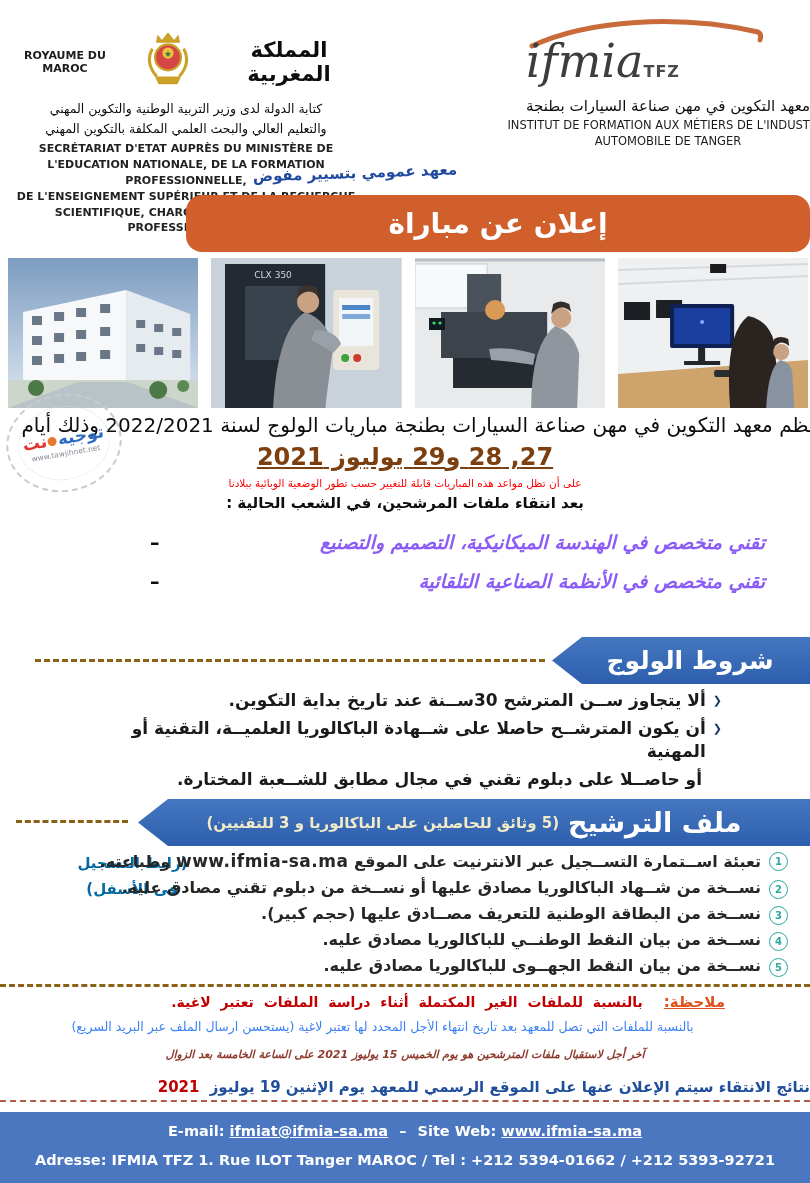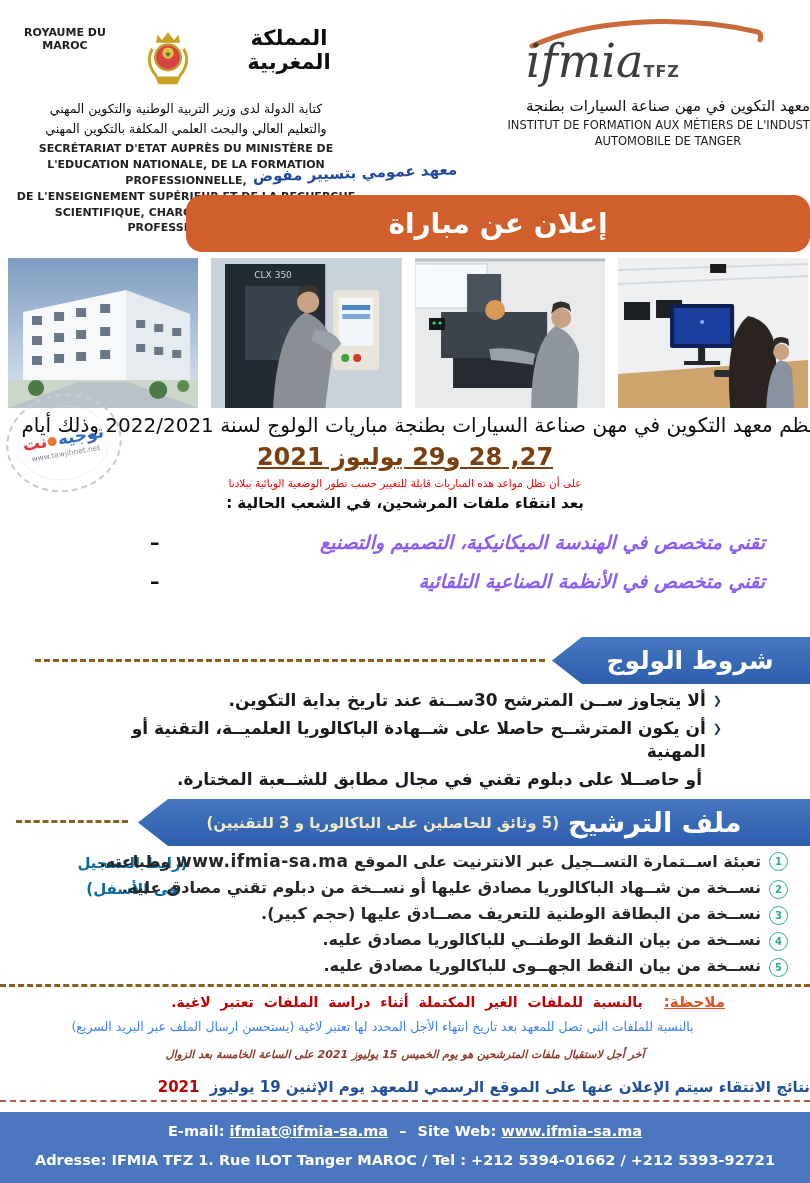--- a/index.html
+++ b/index.html
@@ -1,20 +1,20 @@
 <!DOCTYPE html>
 <html lang="ar"><head>
 <meta charset="utf-8">
 <style>
   html,body{margin:0;padding:0;background:#e9e9e9;}
   #page{width:810px;height:1183px;position:relative;background:#fff;overflow:hidden;
         margin:0 auto;font-family:"DejaVu Sans",sans-serif;color:#111;}
   
   .hl{position:absolute;left:0;top:26px;width:372px;text-align:center;}
-  .hl-row{display:flex;align-items:flex-start;justify-content:center;gap:12px;}
+  .hl-row{display:flex;align-items:center;justify-content:center;gap:12px;}
   .royaume{font-size:11px;font-weight:bold;color:#1c1c1c;}
   .kingdom-ar{font-size:21px;font-weight:bold;color:#0d0d0d;}
   .sec-ar{font-size:12.5px;color:#0d0d0d;line-height:1.35;margin-top:3px;direction:rtl;}
   .sec-fr{font-size:11px;font-weight:bold;color:#222;line-height:1.45;margin-top:3px;}
   .hr{position:absolute;left:458px;top:16px;width:420px;text-align:center;}
   .logo-wrap{position:relative;height:80px;width:100%;}
   .logo-swoosh{position:absolute;left:60px;top:0px;}
   .logo-line{white-space:nowrap;position:absolute;left:0;right:130px;top:18px;}
   .logo-text{font-family:"DejaVu Serif",serif;font-style:italic;font-size:46px;color:#3d3d3d;}
   .logo-tfz{font-size:16px;font-weight:bold;color:#4a4a4a;letter-spacing:1px;}

